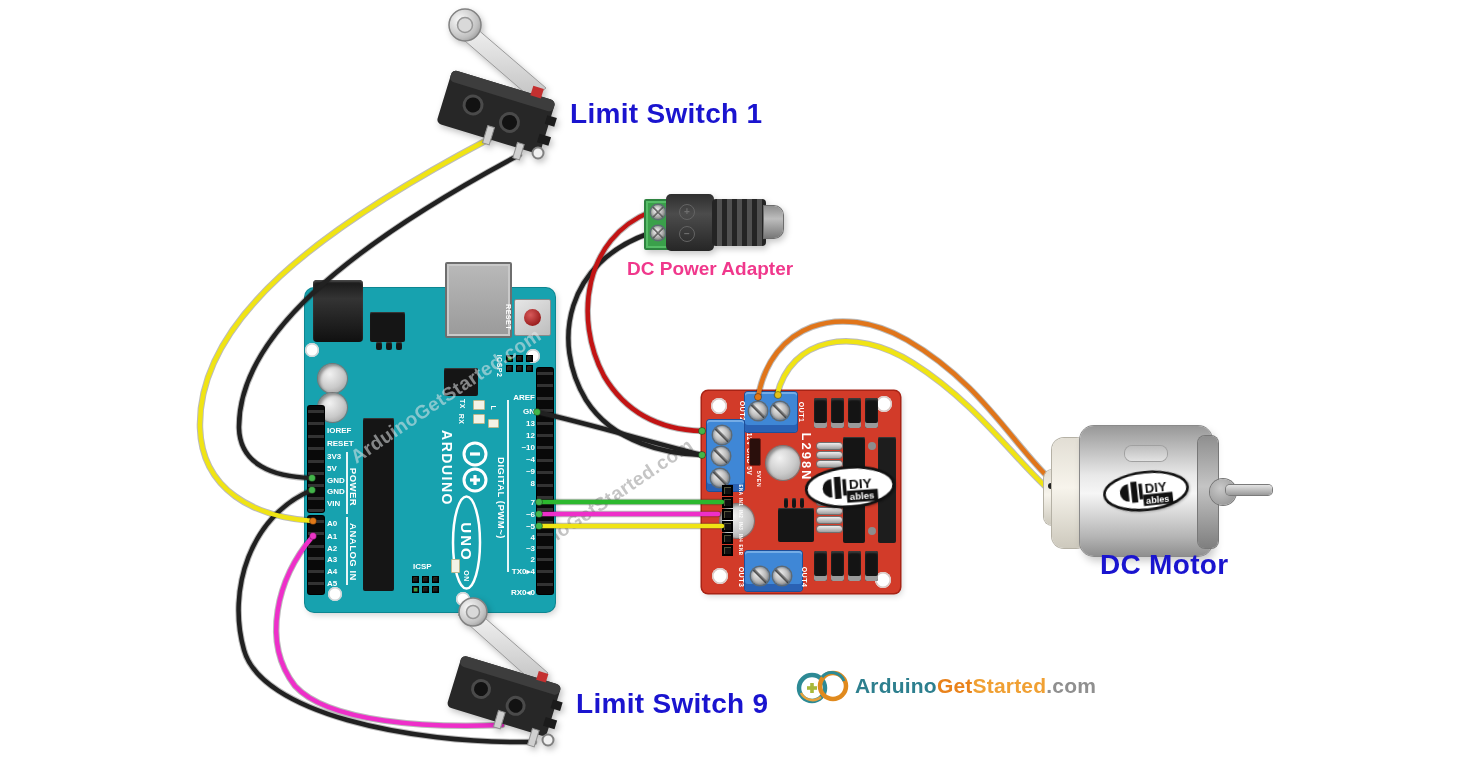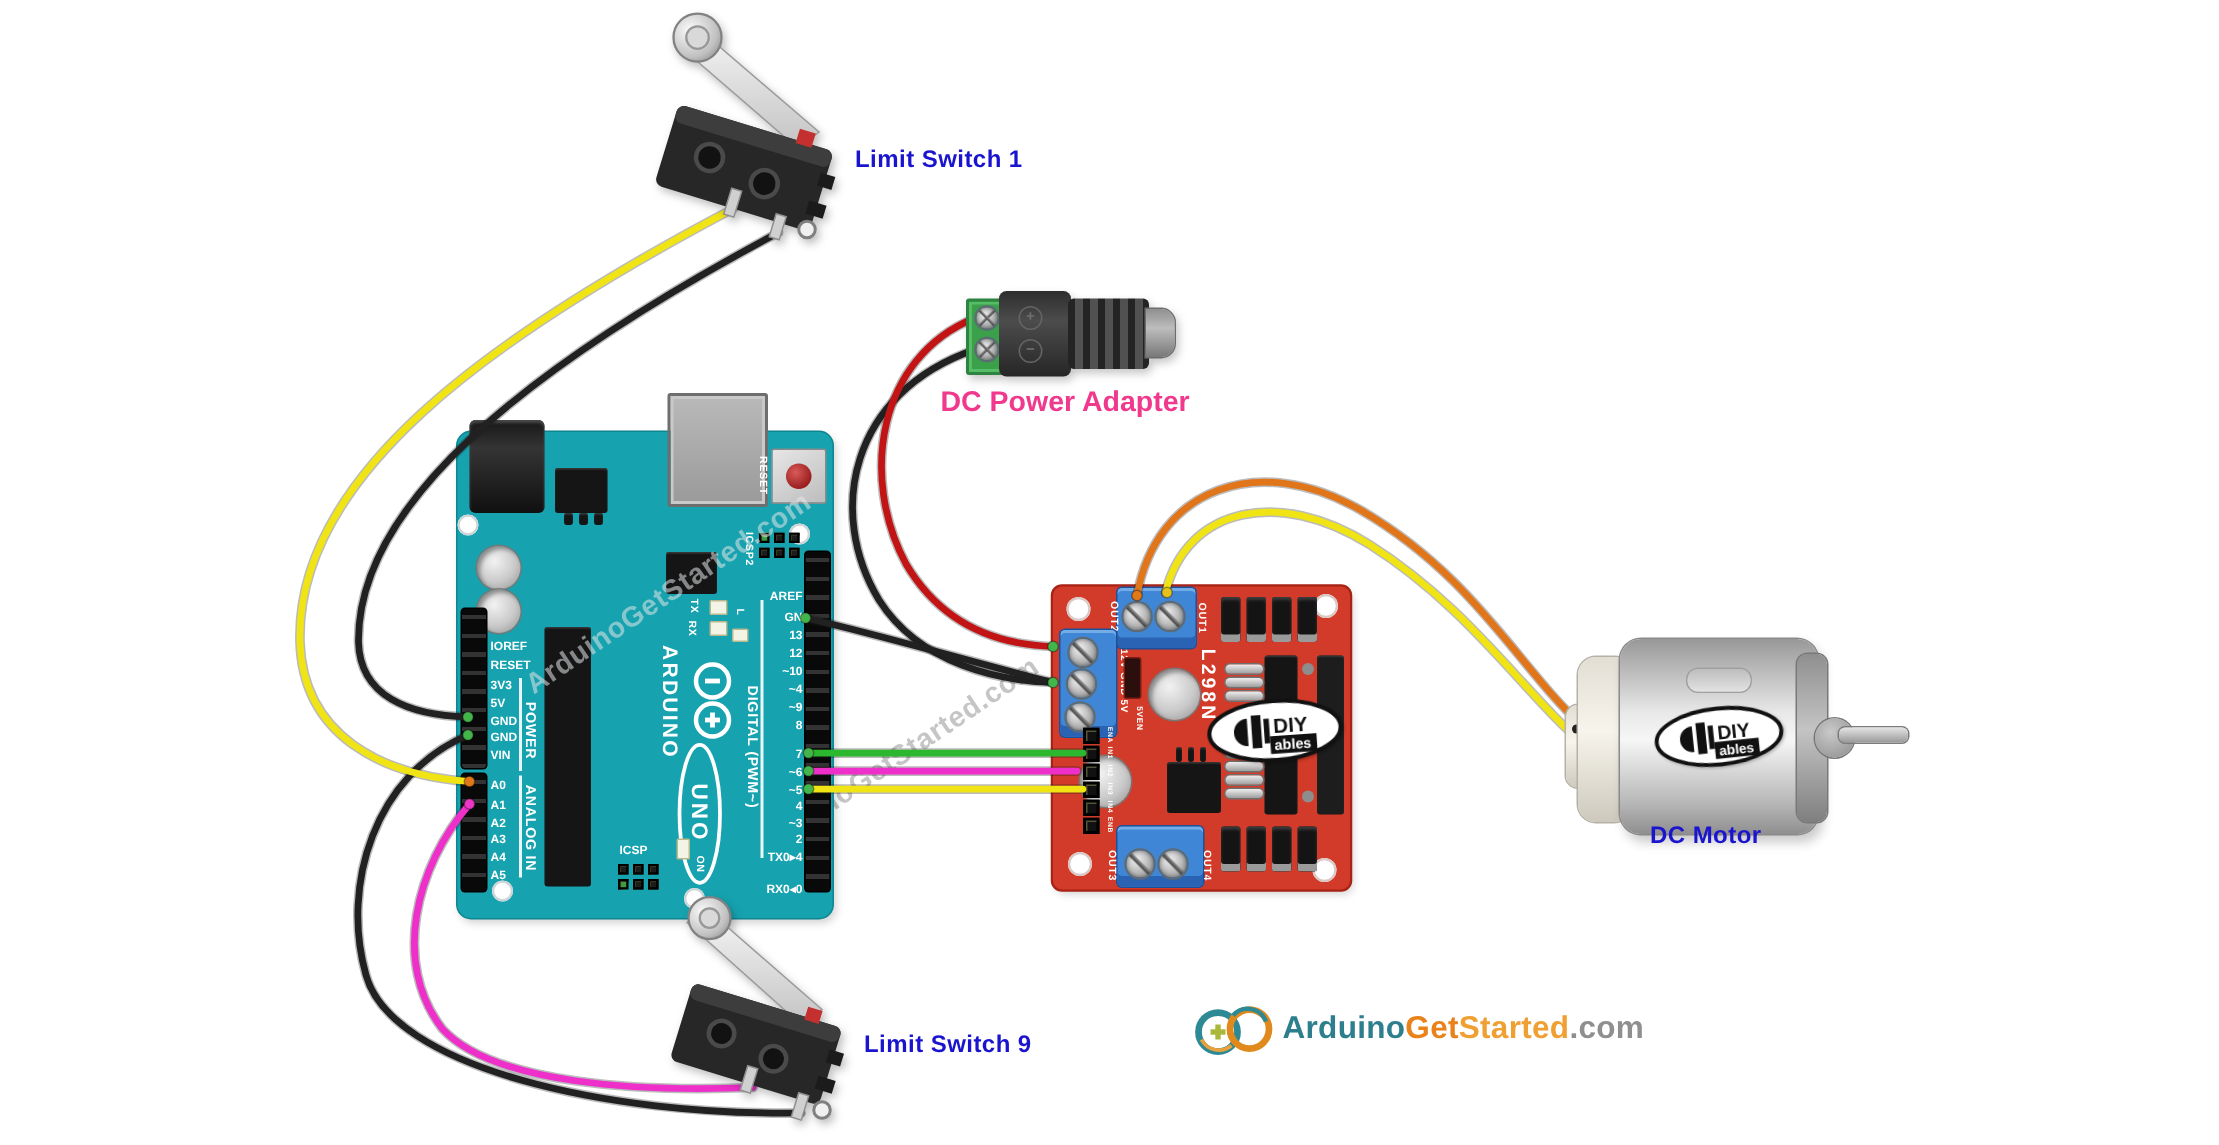--- a/index.html
+++ b/index.html
@@ -67,21 +67,21 @@
   .motorbody{position:absolute;border-radius:14px;
              background:linear-gradient(180deg,#989898,#e9e9e9 38%,#f6f6f6 52%,#b5b5b5 85%,#8f8f8f);
              box-shadow:0 0 0 1px #8a8a8a, 3px 5px 8px rgba(0,0,0,.22);}
   .motorcapL{position:absolute;border-radius:12px;background:linear-gradient(180deg,#e2ded4,#f7f4ec 45%,#cdc9bd);
              box-shadow:0 0 0 1px #b5b1a5;}
   .motorcapR{position:absolute;border-radius:7px;background:linear-gradient(180deg,#8f8f8f,#c4c4c4 45%,#7f7f7f);
              box-shadow:0 0 0 1px #787878;}
   .shaft{position:absolute;border-radius:4px;background:linear-gradient(180deg,#e4e4e4,#9a9a9a);
          box-shadow:0 0 0 1px #7b7b7b;}
   
-  .calloutblue{position:absolute;color:#1a14cf;font-size:16px;font-weight:bold;z-index:10;letter-spacing:.3px;}
+  .calloutblue{position:absolute;color:#1a14cf;font-size:28px;font-weight:bold;z-index:10;letter-spacing:.3px;}
   .calloutpink{position:absolute;color:#f0388c;font-size:19px;font-weight:bold;z-index:10;}
   .brandlogo{position:absolute;display:flex;align-items:center;gap:4px;z-index:10;}
   .brandtext{font-size:21px;font-weight:bold;letter-spacing:.2px;}
   svg.part{position:absolute;overflow:visible;filter:drop-shadow(2px 3px 3px rgba(0,0,0,.25));z-index:6;}
   #wire-layer{position:absolute;left:0;top:0;z-index:5;}
   .zsix{z-index:6;}
 </style>
 </head>
 <body>
 

